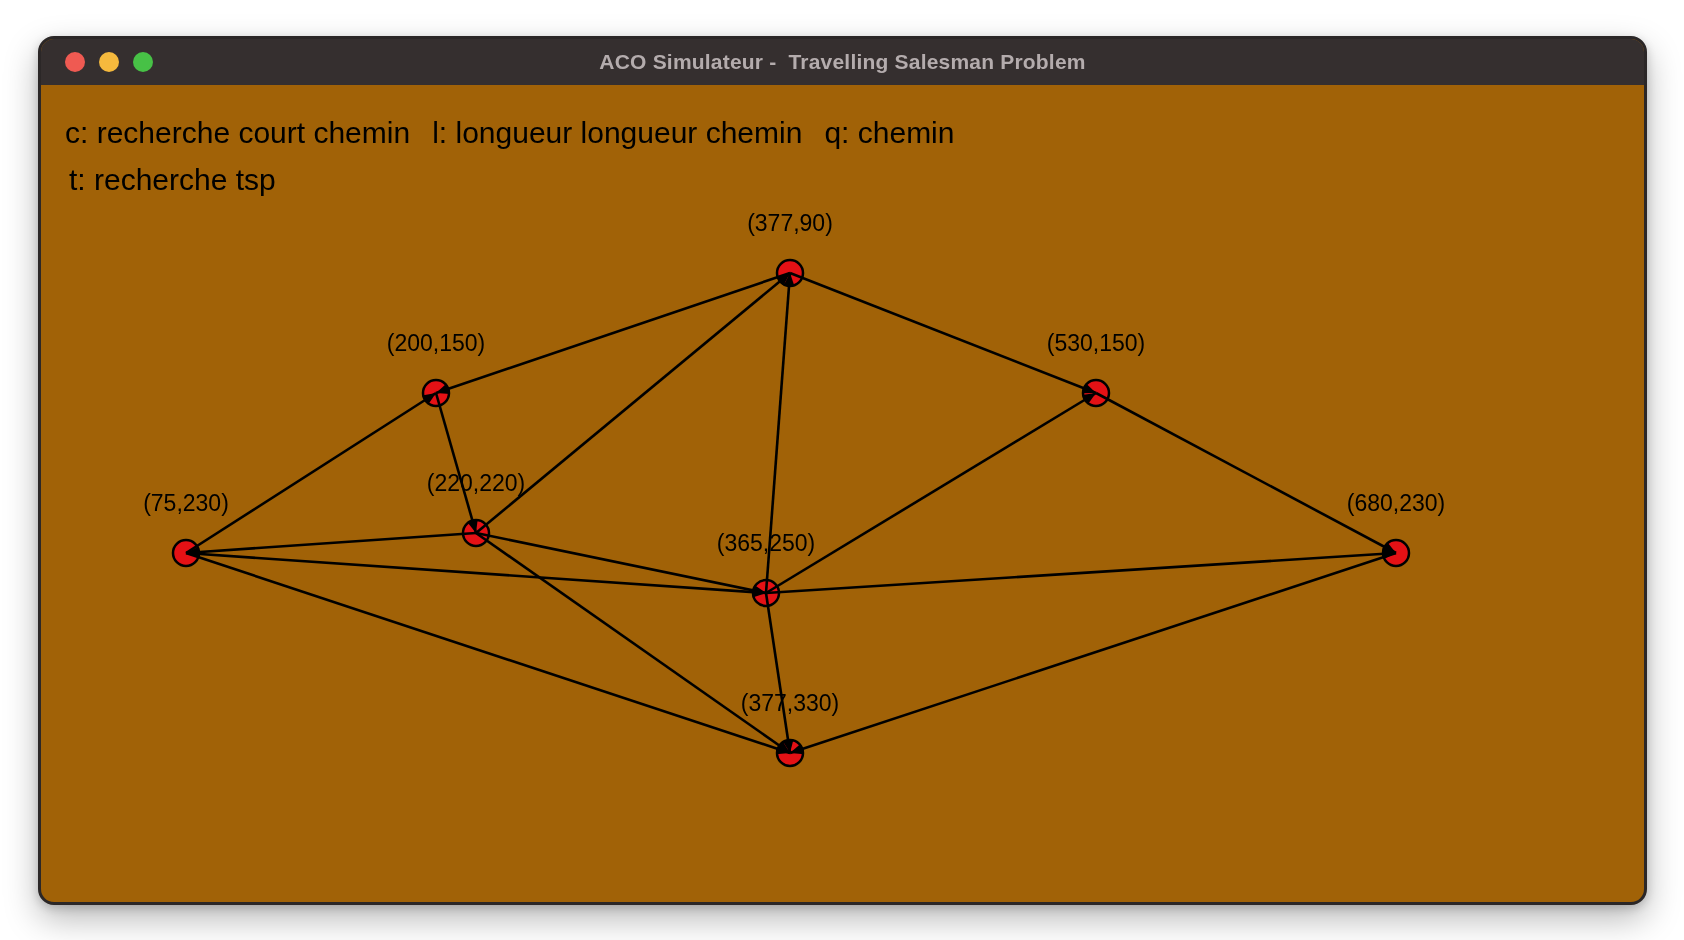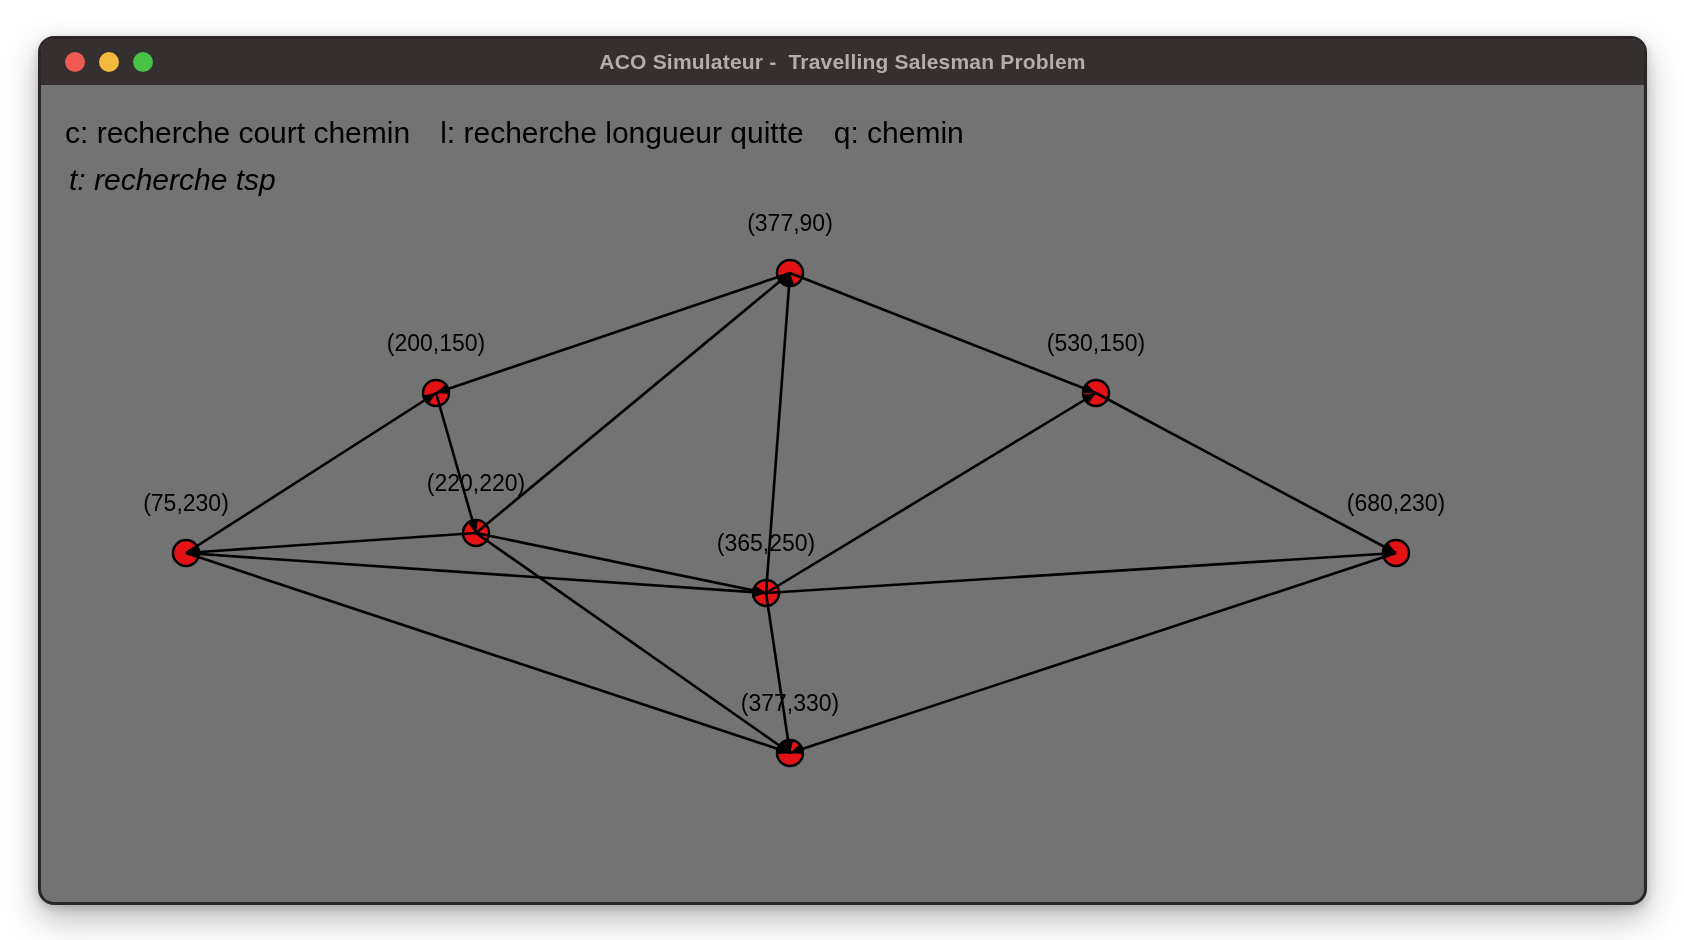--- a/index.html
+++ b/index.html
@@ -1,51 +1,51 @@
 <!DOCTYPE html>
 <html style="--titlebar-bg: #352f2f; --titlebar-text: #b4acad; --close: #ef5a52; --min: #f5b93d; --zoom: #47c146;"><head>
 <meta charset="utf-8">
 <style>
   html,body{margin:0;padding:0;background:#ffffff;width:1684px;height:940px;overflow:hidden;
             font-family:"Liberation Sans",sans-serif;}
   .window{position:absolute;left:38px;top:36px;width:1609px;height:869px;box-sizing:border-box;
-          background:#737373;border:3px solid #2b2727;border-radius:16px;overflow:hidden;
+          background:#a16207;border:3px solid #2b2727;border-radius:16px;overflow:hidden;
           box-shadow:0 14px 34px rgba(0,0,0,.28),0 3px 10px rgba(0,0,0,.18);}
   .titlebar{position:absolute;left:0;top:0;right:0;height:46px;background:var(--titlebar-bg,#352f2f);
             display:flex;align-items:center;justify-content:center;}
   .traffic{position:absolute;left:24px;top:0;height:46px;display:flex;align-items:center;gap:14px;}
   .light{width:20px;height:20px;border-radius:50%;}
   .light.close{background:var(--close,#ef5a52);}
   .light.min{background:var(--min,#f5b93d);}
   .light.zoom{background:var(--zoom,#47c146);}
   .title-text{color:var(--titlebar-text,#b4acad);font-size:21px;font-weight:bold;
               white-space:pre;letter-spacing:.2px;}
   .instructions{position:absolute;left:24px;top:70px;color:#000;font-size:30px;line-height:47px;}
-  .instr-row{display:flex;gap:30px;white-space:pre;}
-  .instr-row.second{padding-left:4px;font-style:italic;}
+  .instr-row{display:flex;gap:22px;white-space:pre;}
+  .instr-row.second{padding-left:4px;}
   svg#graph{position:absolute;left:0;top:0;pointer-events:none;}
   svg#graph circle{pointer-events:all;}
 </style>
 </head>
 <body>
 
 <div class="window">
   <div class="titlebar">
     <div class="traffic">
       <span class="light close"></span>
       <span class="light min"></span>
       <span class="light zoom"></span>
     </div>
     <span class="title-text">ACO Simulateur -  Travelling Salesman Problem</span>
   </div>
 
   <div class="instructions">
     <div class="instr-row">
       <span>c: recherche court chemin</span>
-      <span>l: recherche longueur quitte</span>
+      <span>l: longueur longueur chemin</span>
       <span>q: chemin</span>
     </div>
     <div class="instr-row second">
       <span>t: recherche tsp</span>
     </div>
   </div>
 </div>
 
 <svg id="graph" width="1684" height="940" viewBox="0 0 1684 940">
     <circle cx="790" cy="273" r="13" fill="#e41115" stroke="#000000" stroke-width="2.5"></circle>

